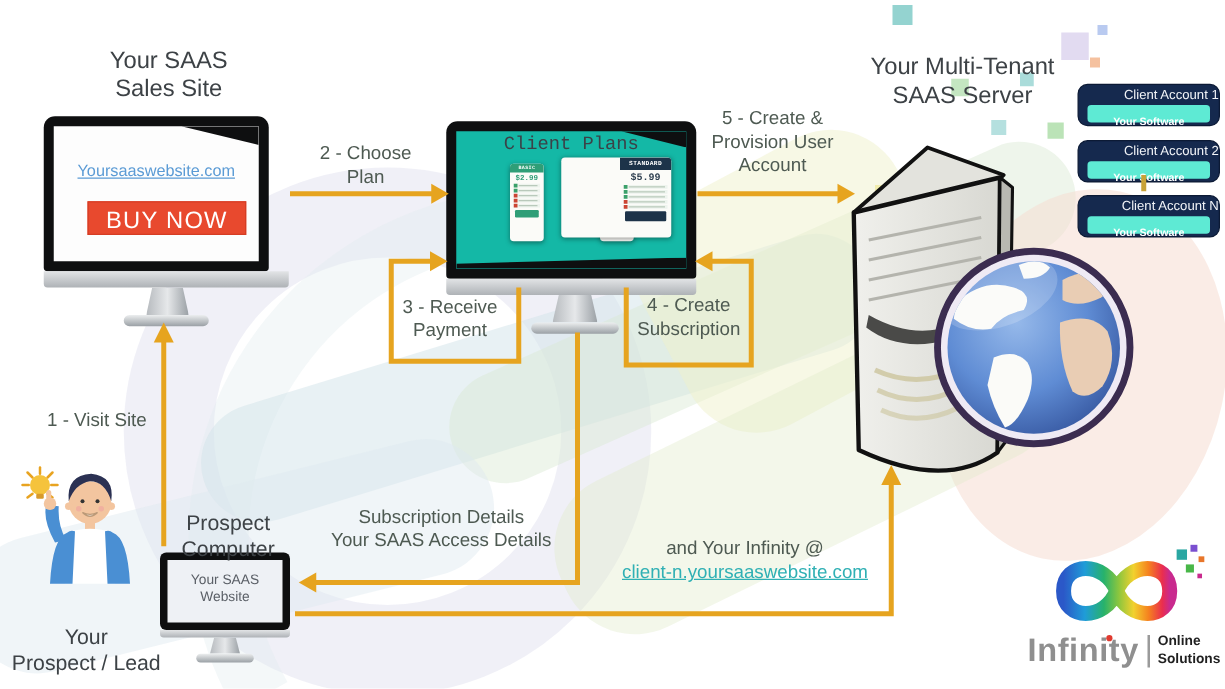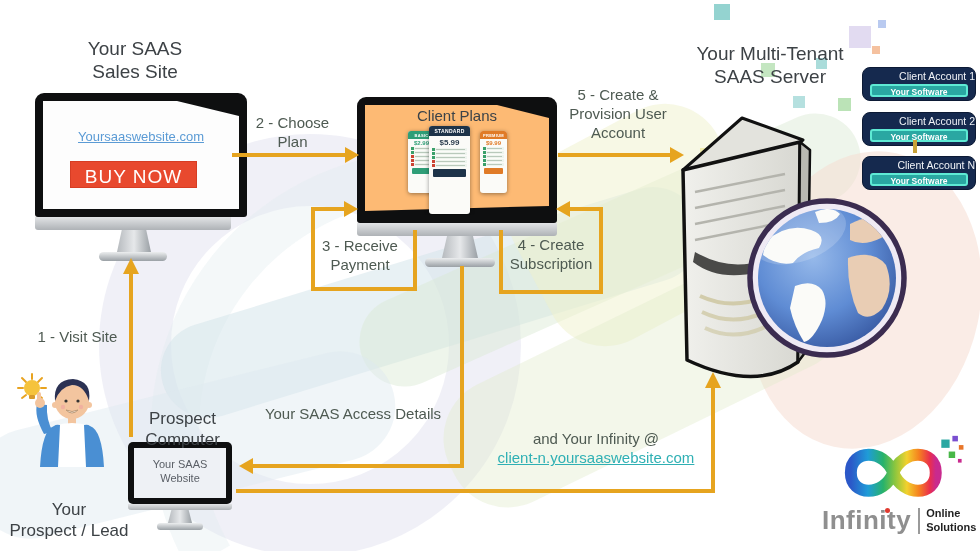--- a/index.html
+++ b/index.html
@@ -35,21 +35,21 @@
   .frow{display:flex;align-items:center;margin:1px 3px;height:3px;background:#eef4ee;}
   .fic{width:3px;height:3px;margin-right:1px;flex:0 0 auto;}
   .fic.t{background:#3aa06a;} .fic.x{background:#cc4433;}
   .fbar{flex:1;height:1px;background:#b9c9bb;margin-right:2px;}
   .cbtn{border-radius:1px;margin:2px 4px 3px;height:6px;}
   
   .acct{position:absolute;left:862px;width:114px;height:34px;background:#15294e;border:1px solid #0c1a35;
         border-radius:8px;z-index:35;box-sizing:border-box;}
   .acct .lbl{position:absolute;top:2px;left:0;width:100%;text-align:right;color:#f2f4f8;font-size:10.5px;}
   .acct .sw{position:absolute;left:7px;top:16px;width:98px;height:13px;background:#2aa7a2;
-            border:2px solid #5eead4;border-radius:3px;color:#fff;font-size:8.5px;font-weight:bold;
+            border:7px solid #5eead4;border-radius:3px;color:#fff;font-size:8.5px;font-weight:bold;
             text-align:center;line-height:12px;box-sizing:border-box;}
   
   .brandrow{position:absolute;left:822px;top:505px;display:flex;align-items:center;z-index:50;}
   .brand-name{position:relative;font-size:26px;font-weight:bold;color:#8f8f8f;letter-spacing:.5px;}
   .brand-dot{position:absolute;left:63px;top:3px;width:5px;height:5px;border-radius:50%;background:#e03a2f;}
   .brand-div{width:2px;height:26px;background:#9a9a9a;margin:0 6px 0 7px;}
   .brand-tag{font-size:11px;font-weight:bold;color:#1f1f1f;line-height:1.2;}
   svg{display:block;}
 </style>
 </head>
@@ -83,35 +83,35 @@
   <div class="title" style="left:40px;top:38px;width:190px;">
     <div>Your SAAS</div>
     <div>Sales Site</div>
   </div>
   <div class="title" style="left:665px;top:43px;width:210px;">
     <div>Your Multi-Tenant</div>
     <div>SAAS Server</div>
   </div>
 
   <div>
-    <div class="bezel" style="left:35px;top:93px;width:212px;height:124px;">
+    <div class="bezel" style="left:35px;top:93px;width:164px;height:124px;padding-left:16px;">
       <div class="screen">
         <div class="wedge" style="width:62px;height:15px;"></div>
         <div class="sales-link">Yoursaaswebsite.com</div>
         <button class="buy-btn">BUY NOW</button>
       </div>
     </div>
     <div class="chin" style="left:35px;top:217px;width:196px;height:13px;"></div>
     <div class="neck" style="left:117px;top:230px;width:34px;height:22px;"></div>
     <div class="base" style="left:99px;top:252px;width:68px;height:9px;"></div>
   </div>
 
   <div>
     <div class="bezel" style="left:357px;top:97px;width:200px;height:126px;">
-      <div class="screen" style="background:#fdba74;">
+      <div class="screen" style="background:#14b8a6;font-family:Liberation Mono, monospace;">
         <div class="wedge" style="width:52px;height:13px;"></div>
         <div class="plans-title">Client Plans</div>
 
         <div class="card" style="left:43px;top:26px;width:27px;height:62px;">
           <div class="hd" style="background:#2f9e77;font-size:4px;padding:1.5px 0;">BASIC</div>
           <div class="price" style="color:#2f9e77;font-size:6px;margin:1px 0;">$2.99</div>
           <div class="frow">
               <span class="fic t"></span>
               <span class="fbar"></span>
             </div>
@@ -127,21 +127,21 @@
               <span class="fic x"></span>
               <span class="fbar"></span>
             </div>
           <div class="frow">
               <span class="fic x"></span>
               <span class="fbar"></span>
             </div>
           <div class="cbtn" style="background:#2f9e77;"></div>
         </div>
 
-        <div class="card mid" style="left:64px;top:21px;width:41px;height:88px;">
+        <div class="card mid" style="left:84px;top:21px;width:41px;height:64px;padding-left:47px;">
           <div class="hd" style="background:#1d3349;font-size:5px;padding:2px 0;">STANDARD</div>
           <div class="price" style="color:#2e3f50;font-size:8px;margin:1.5px 0;">$5.99</div>
           <div class="frow">
               <span class="fic t"></span>
               <span class="fbar"></span>
             </div>
           <div class="frow">
               <span class="fic t"></span>
               <span class="fbar"></span>
             </div>
@@ -345,20 +345,21 @@
   <div class="step" style="left:503px;top:235px;width:96px;">
     <div>4 - Create</div>
     <div>Subscription</div>
   </div>
   <div class="step" style="left:553px;top:85px;width:130px;">
     <div>5 - Create &amp;</div>
     <div>Provision User</div>
     <div>Account</div>
   </div>
   <div class="step" style="left:243px;top:404px;width:220px;">
+    <div>Subscription Details</div>
     <div>Your SAAS Access Details</div>
   </div>
   <div class="step" style="left:480px;top:429px;width:232px;">
     <div>and Your Infinity @</div>
     <div class="link-teal">client-n.yoursaaswebsite.com</div>
   </div>
 
   <svg class="abs" style="left:822px;top:434px;z-index:50;" width="150" height="72" viewBox="0 0 160 78">
     <defs>
       <linearGradient id="rainbow" x1="0" y1="0" x2="1" y2="0">

